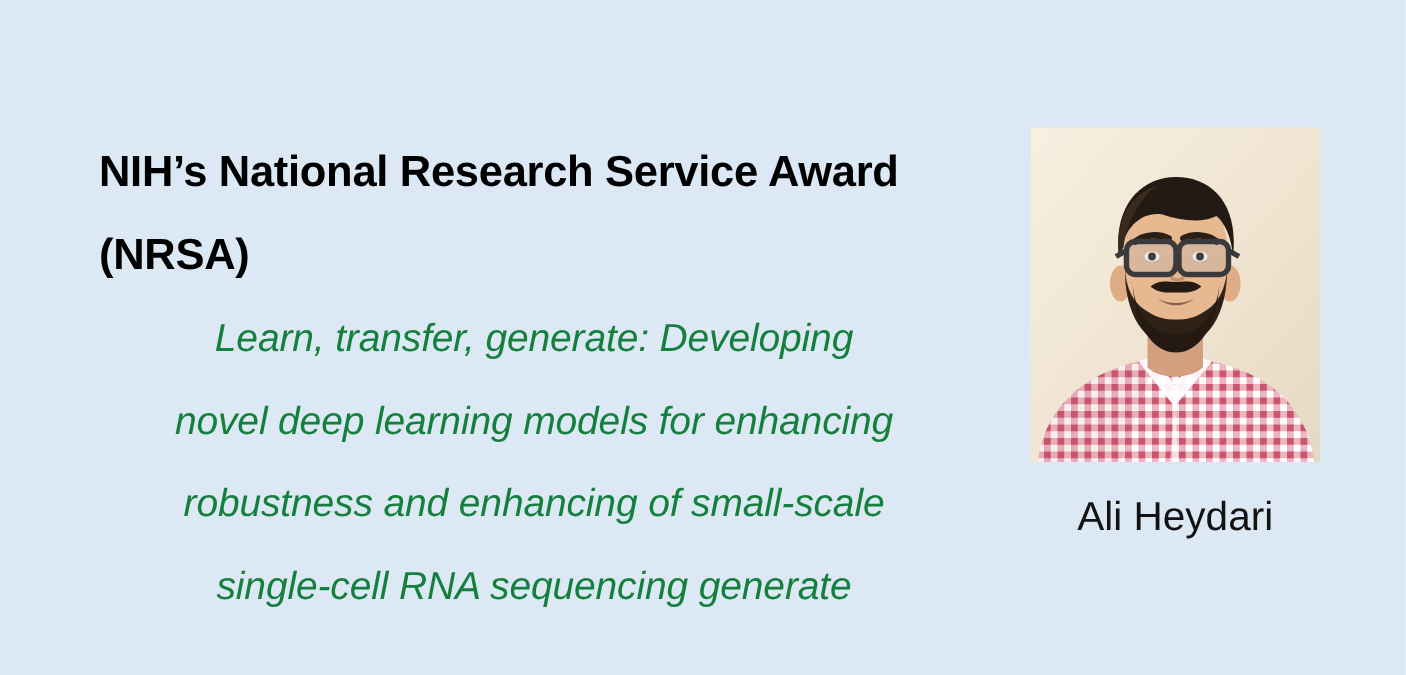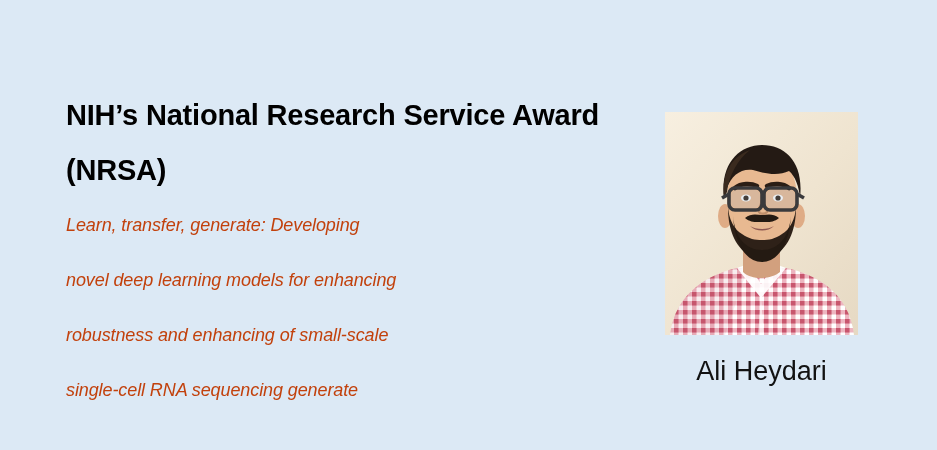--- a/index.html
+++ b/index.html
@@ -29,36 +29,36 @@
   }
   .award-title {
     font-size: 29px;
     font-weight: bold;
     color: #000000;
     line-height: 55px;
     letter-spacing: -0.2px;
     margin: 0;
   }
   .project-title {
-    font-size: 18px;
+    font-size: 26px;
     font-style: italic;
     font-weight: normal;
-    color: #c2410c;
+    color: #15803d;
     line-height: 55px;
     margin: 0;
     letter-spacing: -0.1px;
+    text-align: center;
   }
 
   
   .photo-block {
     position: absolute;
-    left: 665px;
+    left: 687px;
     top: 85px;
     width: 193px;
-    margin-top: 27px;
   }
   .portrait {
     position: relative;
     width: 193px;
     height: 223px;
     overflow: hidden;
     background: #f2e9d8;
   }
   .portrait svg {
     display: block;

